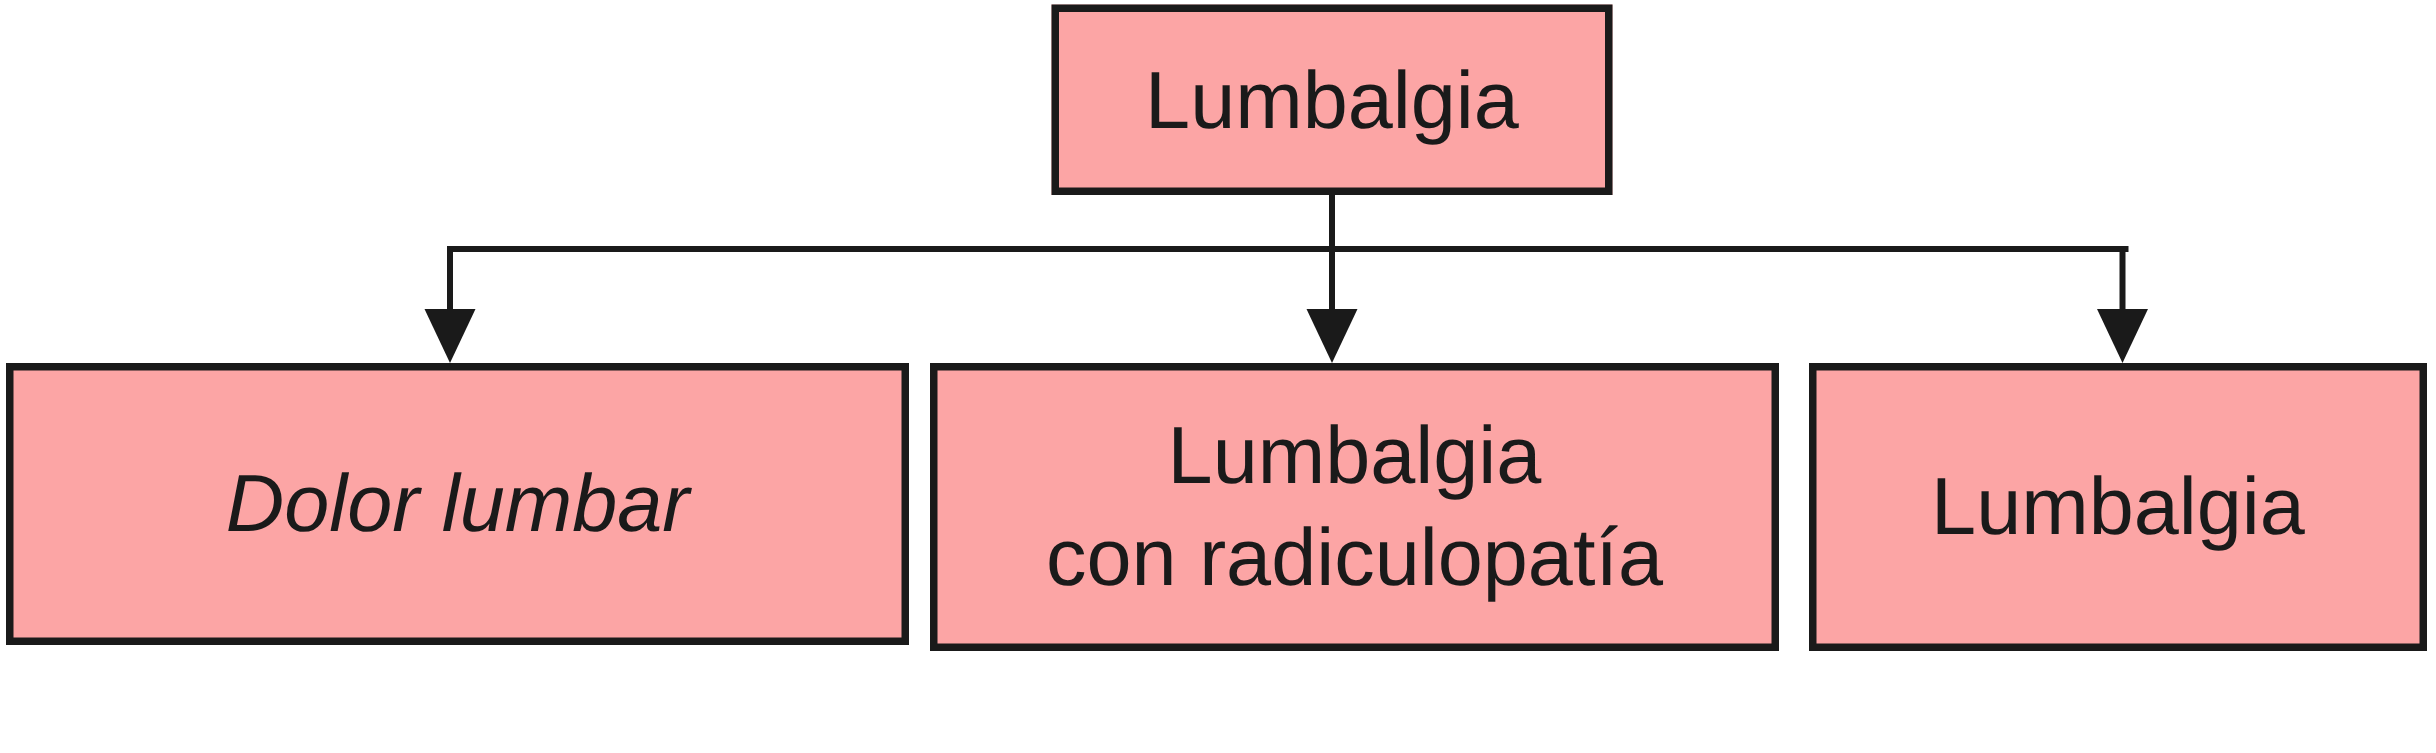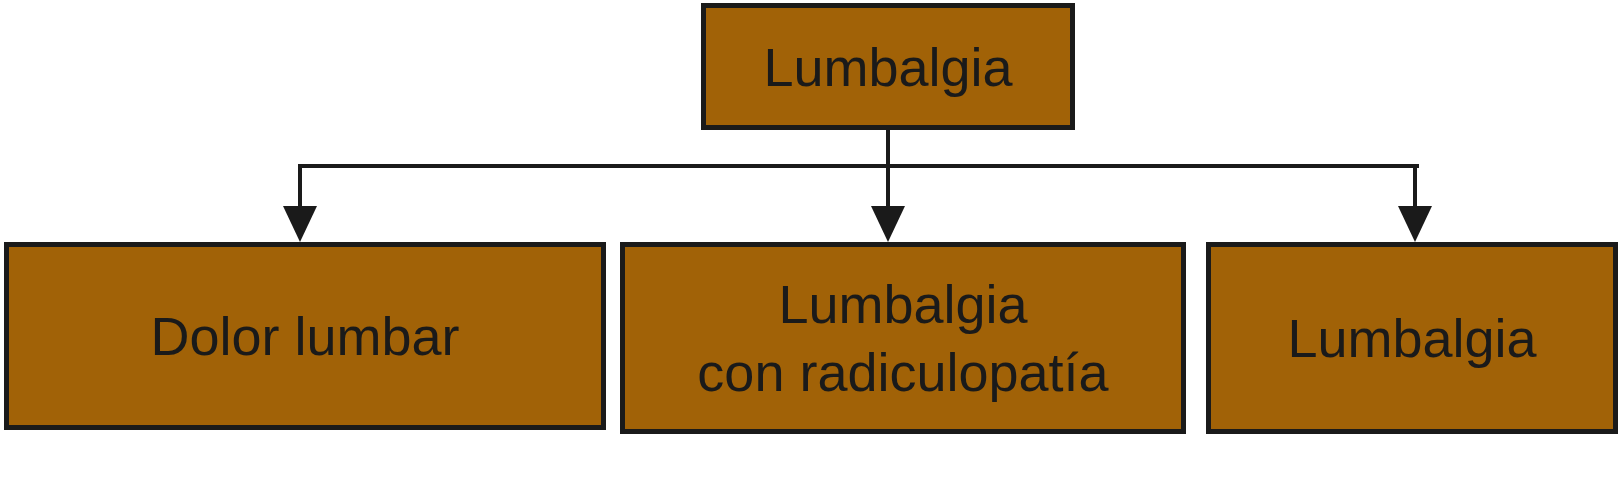--- a/index.html
+++ b/index.html
@@ -13,32 +13,32 @@
     height: 502px;
     background: #ffffff;
     font-family: "Liberation Sans", "DejaVu Sans", sans-serif;
     color: #1a1a1a;
     overflow: hidden;
   }
   .node {
     position: absolute;
     box-sizing: border-box;
     border: 5px solid #1a1a1a;
-    background: #a16207;
+    background: #fca5a5;
     display: flex;
     flex-direction: column;
     align-items: center;
     justify-content: center;
     text-align: right;
     font-size: 54px;
     line-height: 68px;
     white-space: nowrap;
   }
   #root-node  { left: 701px;  top: 3px;   width: 374px; height: 127px; }
-  #left-node  { left: 4px;    top: 242px; width: 602px; height: 188px; }
+  #left-node  { left: 4px;    top: 242px; width: 602px; height: 188px; font-style: italic; }
   #mid-node   { left: 620px;  top: 242px; width: 566px; height: 192px; }
   #right-node { left: 1206px; top: 242px; width: 412px; height: 192px; }
 
   .conn {
     position: absolute;
     background: #1a1a1a;
   }
   #stem-root  { left: 886px;  top: 130px; width: 4px;    height: 80px; }
   #hbar       { left: 298px;  top: 164px; width: 1121px; height: 4px;  }
   #stem-left  { left: 298px;  top: 164px; width: 4px;    height: 48px; }

